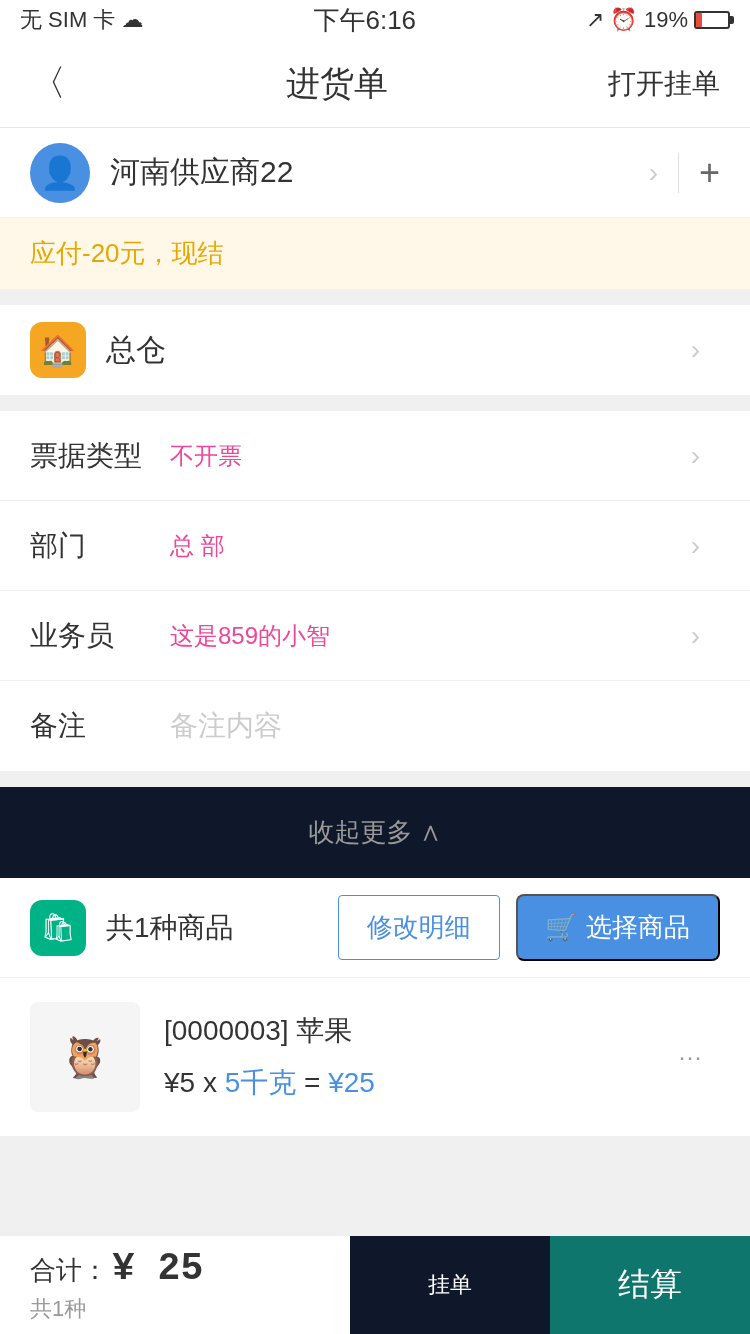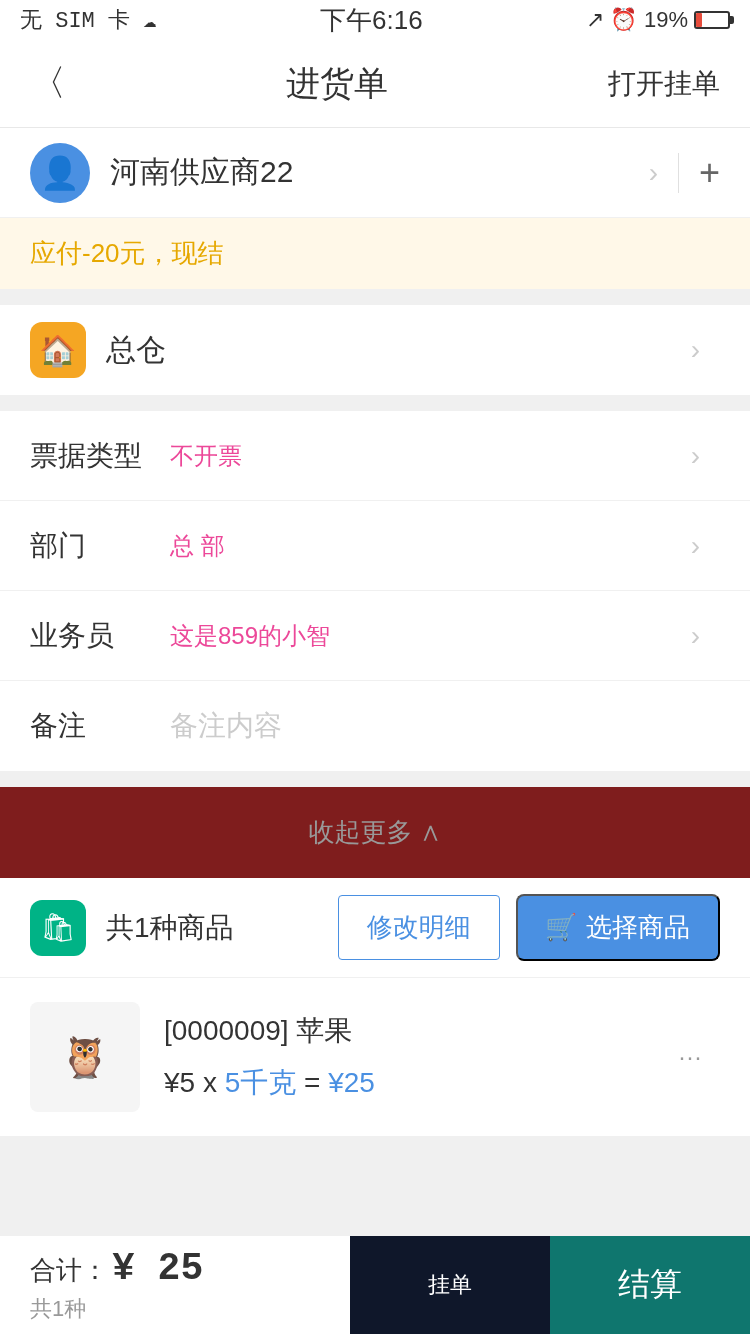--- a/index.html
+++ b/index.html
@@ -18,21 +18,21 @@
       width: 750px;
       height: 40px;
       background: #fff;
       display: flex;
       align-items: center;
       justify-content: space-between;
       padding: 0 20px;
       font-size: 22px;
       color: #333;
     }
-    .status-left { display: flex; gap: 8px; font-family: Liberation Mono, monospace; }
+    .status-left { display: flex; gap: 8px; }
     .status-center { font-size: 26px; font-weight: 500; }
     .status-right { display: flex; align-items: center; gap: 6px; font-size: 22px; }
     .battery-icon {
       width: 36px; height: 18px; border: 2px solid #333; border-radius: 3px;
       position: relative; display: inline-block;
     }
     .battery-icon::after {
       content: '';
       width: 4px; height: 8px; background: #333;
       position: absolute; right: -6px; top: 50%; transform: translateY(-50%);
@@ -163,21 +163,21 @@
     }
     .form-placeholder {
       flex: 1;
       font-size: 28px;
       color: #ccc;
       padding-left: 20px;
     }
 
     
     .collapse-bar {
-      background: #7f1d1d;
+      background: #0f172a;
       text-align: center;
       padding: 28px 0;
       font-size: 26px;
       color: #999;
       cursor: pointer;
     }
 
     
     .product-header {
       display: flex;
@@ -403,21 +403,21 @@
       <span>选择商品</span>
     </button>
   </div>
 
   <div class="product-item">
     <div class="product-thumb">
       <span class="owl-logo">🦉</span>
     </div>
     <div class="product-info">
       <div class="product-name">
-        <span>[0000009] 苹果</span>
+        <span>[0000003] 苹果</span>
       </div>
       <div class="product-price">
         <span>¥5 x </span>
         <span class="price-blue">5千克</span>
         <span> = </span>
         <span class="price-blue">¥25</span>
       </div>
     </div>
     <div class="more-btn">···</div>
   </div>

